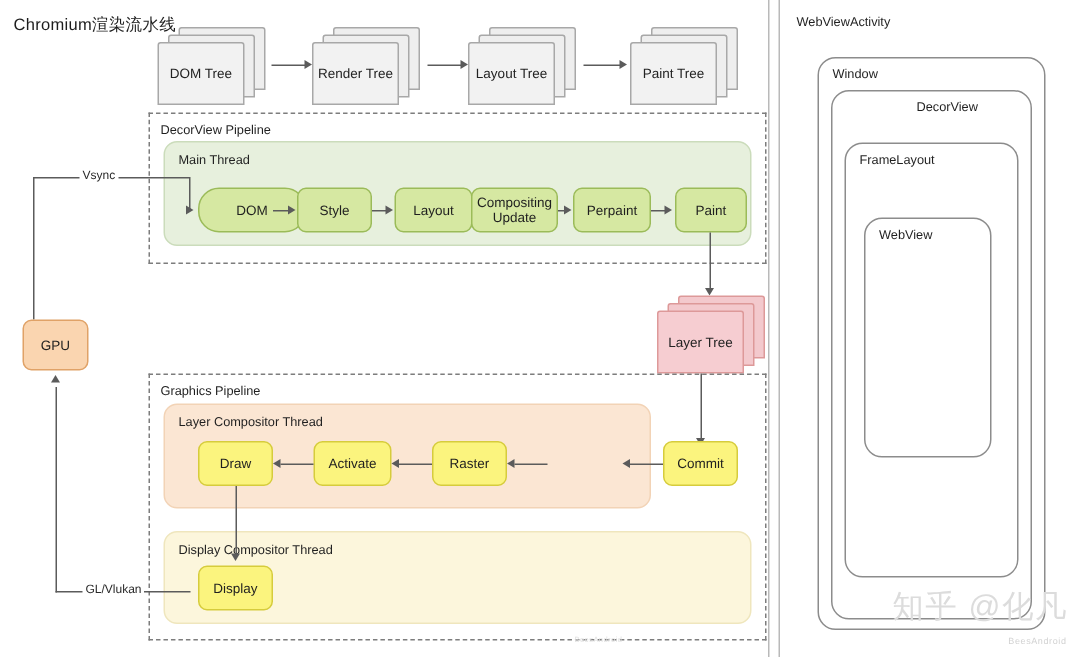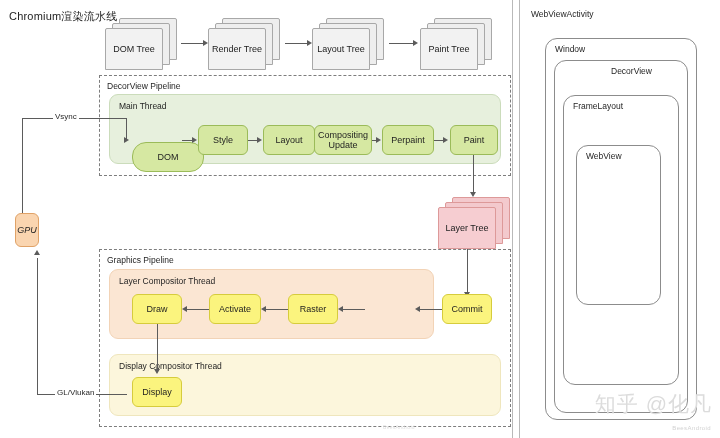--- a/index.html
+++ b/index.html
@@ -112,21 +112,21 @@
   <div class="arrow r" style="left:413px;top:39.5px;"></div>
 
   <div class="dashgroup" style="left:99px;top:75px;width:412px;height:101px;">
     <div class="grp-label">DecorView Pipeline</div>
   </div>
 
   <div class="thread green" style="left:109px;top:94px;width:392px;height:70px;">
     <div class="th-label">Main Thread</div>
   </div>
 
-  <div class="node green" style="left:132px;top:142px;width:72px;height:30px;border-radius:14px;">
+  <div class="node green" style="left:132px;top:125px;width:72px;height:30px;border-radius:14px;">
     <span>DOM</span>
   </div>
   <div class="node green" style="left:198px;top:125px;width:50px;height:30px;">
     <span>Style</span>
   </div>
   <div class="node green" style="left:263px;top:125px;width:52px;height:30px;">
     <span>Layout</span>
   </div>
   <div class="node green" style="left:314px;top:125px;width:58px;height:30px;">
     <span>Compositing Update</span>
@@ -202,21 +202,21 @@
     <div class="th-label">Display Compositor Thread</div>
   </div>
 
   <div class="node yellow" style="left:132px;top:377px;width:50px;height:30px;">
     <span>Display</span>
   </div>
 
   <div class="ln v" style="left:157px;top:324px;height:46px;"></div>
   <div class="arrow d" style="left:153.5px;top:369px;"></div>
 
-  <div class="node orange" style="left:15px;top:213px;width:24px;height:34px;font-style:italic;">
+  <div class="node orange" style="left:15px;top:213px;width:44px;height:34px;">
     <span>GPU</span>
   </div>
 
   <div class="ln v" style="left:37px;top:258px;height:137px;"></div>
   <div class="ln h" style="left:37px;top:394px;width:90px;"></div>
   <div class="arrow u" style="left:33.5px;top:250px;"></div>
   <div class="edge-label" style="left:55px;top:388px;">GL/Vlukan</div>
 
   <div class="wm-tiny" style="left:383px;top:424px;">BeesAndroid</div>
 </div>

